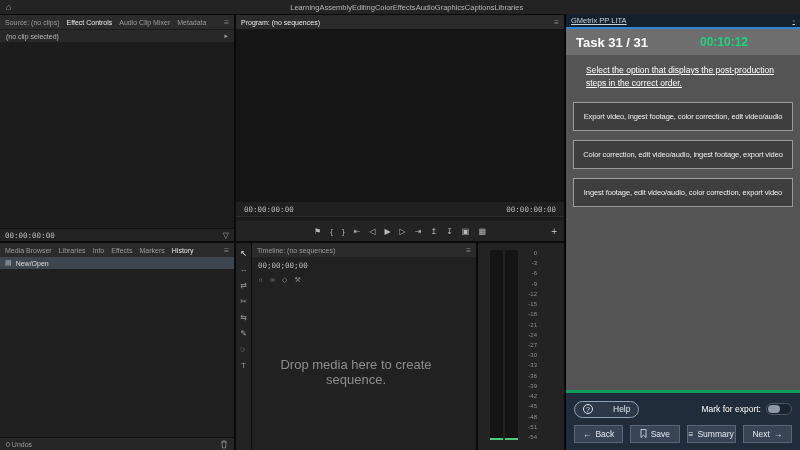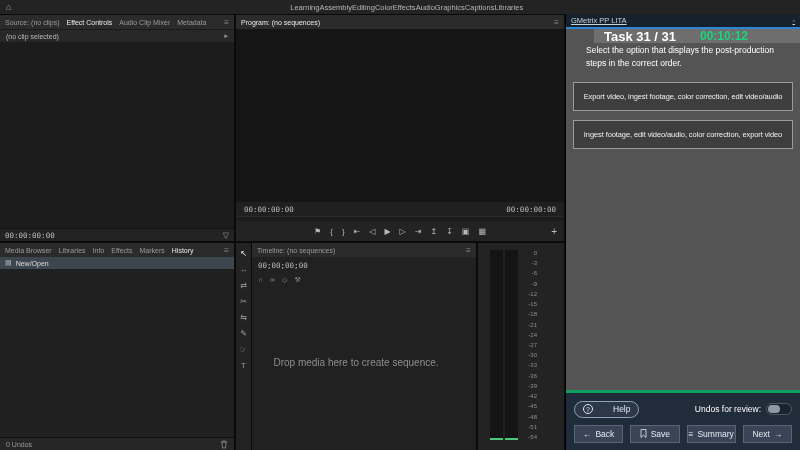--- a/index.html
+++ b/index.html
@@ -59,41 +59,41 @@
     display:flex;flex-direction:column;align-items:center;gap:8px;padding-top:7px;
     font-size:8px;color:#9a9a9a;}
   .tool{cursor:pointer;line-height:1;}
   .tool.active{color:#f0f0f0;}
 
   
   .p-tl{left:252px;top:243px;width:224px;height:207px;}
   .tl-body{flex:1;background:#212121;position:relative;}
   .tl-tc{position:absolute;left:6px;top:4px;}
   .tl-icons{position:absolute;left:6px;top:19px;display:flex;gap:7px;color:#8a8a8a;font-size:7px;}
-  .tl-drop{position:absolute;left:0;right:16px;top:52%;text-align:center;color:#8e8e8e;font-size:10px;}
+  .tl-drop{position:absolute;left:0;right:16px;top:52%;text-align:center;color:#8e8e8e;font-size:13px;}
 
   
   .p-met{left:478px;top:243px;width:86px;height:207px;background:#232323;position:absolute;}
   .met-inner{display:flex;margin:7px 0 0 12px;height:190px;}
   .bars{display:flex;gap:2px;}
   .bar{width:13px;background:#141414;position:relative;}
   .bar::after{content:"";position:absolute;left:0;right:0;bottom:0;height:2px;background:#49c97a;}
   .scale{display:flex;flex-direction:column;justify-content:space-between;margin-left:5px;
     font-size:6px;color:#8f8f8f;text-align:right;width:14px;line-height:1;}
 
   
   .gmx{left:565px;top:14px;width:235px;height:436px;background:#545454;position:absolute;
     display:flex;flex-direction:column;border-left:1px solid #000;}
   .gmx-title{height:15px;background:#16212e;border-bottom:2px solid #2e86d3;display:flex;
     align-items:center;gap:0;padding:0 5px;color:#c7d3df;font-size:7.5px;text-decoration:underline;}
   .gmx-winbtn{margin-left:auto;color:#8fa3b8;cursor:pointer;font-size:7px;}
-  .gmx-task{height:14px;background:#6e6e6e;display:flex;align-items:center;padding:0 10px;margin-left:28px;}
+  .gmx-task{height:26px;background:#6e6e6e;display:flex;align-items:center;padding:0 10px;}
   .task-label{color:#fff;font-size:13px;font-weight:bold;}
   .timer{font-size:12px;font-weight:bold;margin-left:auto;margin-right:42px;}
-  .question{padding:1px 14px 6px 20px;color:#fff;font-size:8.5px;line-height:1.55;}
+  .question{padding:9px 14px 6px 20px;color:#fff;font-size:8.5px;line-height:1.55;text-decoration:underline;}
   .opts{display:flex;flex-direction:column;gap:9px;padding:6px 7px 0 7px;}
   .opt{height:29px;background:#3e3e3e;border:1px solid #9a9a9a;color:#f0f0f0;font-size:7.5px;
     display:flex;align-items:center;justify-content:center;cursor:pointer;white-space:nowrap;
     overflow:hidden;letter-spacing:-0.1px;}
   .gmx-bottom{margin-top:auto;border-top:3px solid #0d9d5c;background:#212c3a;padding:7px 8px;}
   .gb-row1{display:flex;align-items:center;height:18px;}
   .help-btn{height:17px;border:1px solid #8fa3b8;border-radius:9px;background:#2c3847;
     color:#dfe7f0;display:flex;align-items:center;gap:20px;padding:0 8px;font-size:8.5px;cursor:pointer;}
   .help-q{width:10px;height:10px;border:1px solid #dfe7f0;border-radius:50%;display:flex;
     align-items:center;justify-content:center;font-size:7px;}
@@ -261,29 +261,30 @@
       <span>GMetrix PP LITA</span>
       <span class="gmx-winbtn">▫</span>
     </div>
     <div class="gmx-task">
       <span class="task-label">Task 31 / 31</span>
       <span class="timer" style="color: rgb(25, 214, 124);">00:10:12</span>
     </div>
     <div class="question">Select the option that displays the post-production steps in the correct order.</div>
     <div class="opts">
       <div class="opt">Export video, ingest footage, color correction, edit video/audio</div>
+      <div class="opt">Color correction, edit video/audio, ingest footage, export video</div>
       <div class="opt">Ingest footage, edit video/audio, color correction, export video</div>
     </div>
     <div class="gmx-bottom">
       <div class="gb-row1">
         <div class="help-btn">
           <span class="help-q">?</span>
           <span>Help</span>
         </div>
-        <span class="mark-label">Undos for review:</span>
+        <span class="mark-label">Mark for export:</span>
         <div class="toggle">
           <div class="knob"></div>
         </div>
       </div>
       <div class="gb-row2">
         <div class="gbtn">
           <span>←</span>
           <span>Back</span>
         </div>
         <div class="gbtn">

